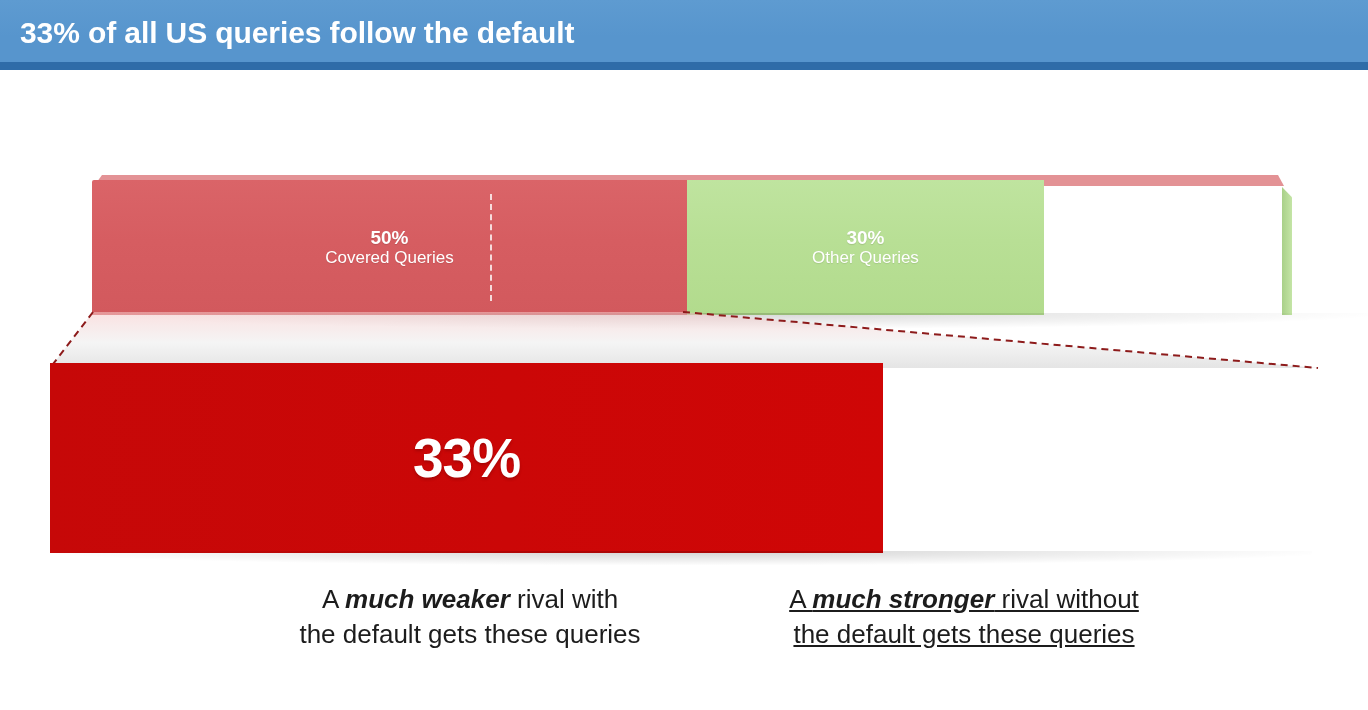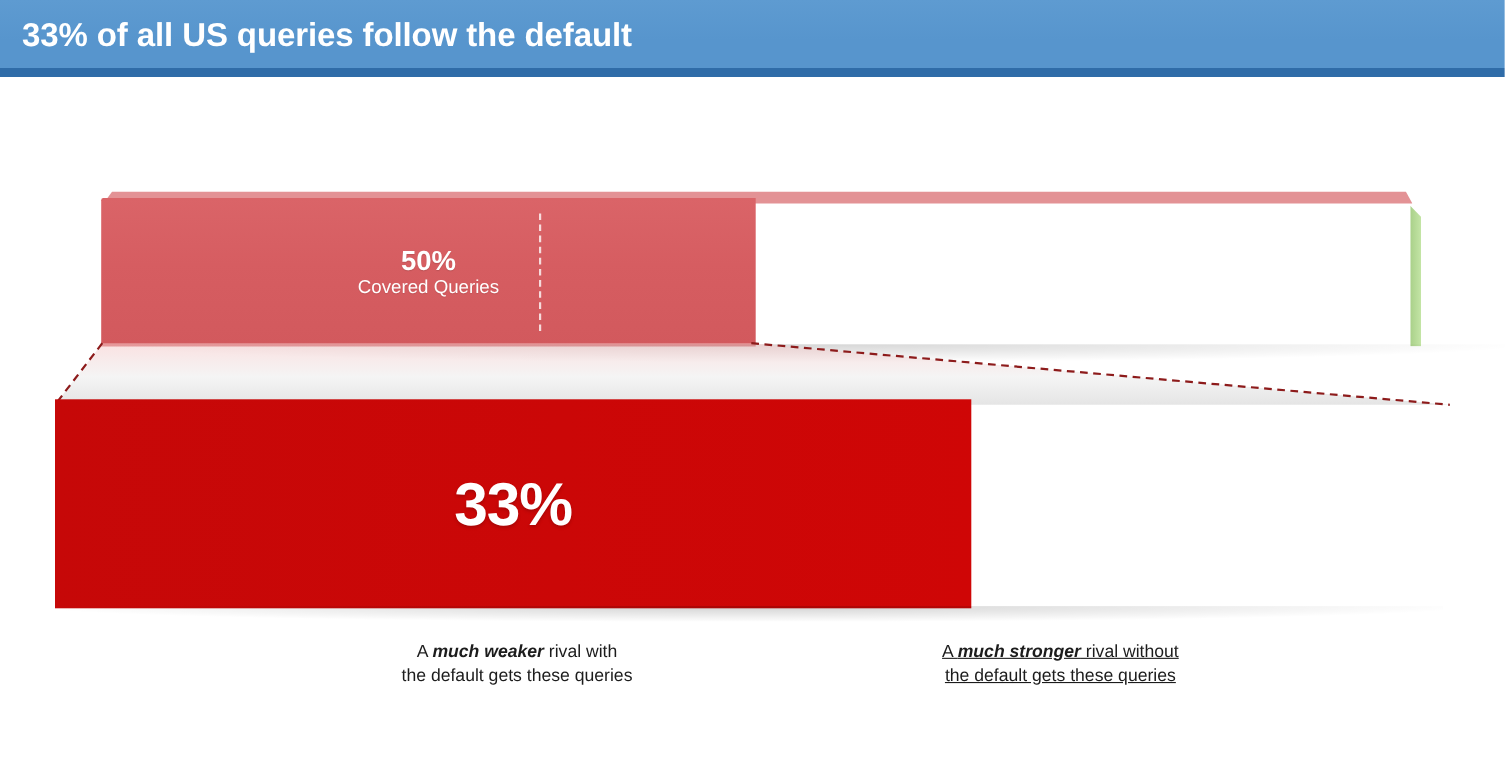--- a/index.html
+++ b/index.html
@@ -86,21 +86,21 @@
   .seg {
     position: relative;
     height: 135px;
     display: flex;
     flex-direction: column;
     align-items: center;
     justify-content: center;
     box-sizing: border-box;
   }
   .seg-pct {
-    font-size: 25px;
+    font-size: 19px;
     font-weight: bold;
     line-height: 1.12;
     text-shadow: 0 1px 1px rgba(0,0,0,0.12);
   }
   .seg-label {
     font-size: 17px;
     line-height: 1.18;
     text-align: center;
     text-shadow: 0 1px 1px rgba(0,0,0,0.10);
   }
@@ -211,21 +211,21 @@
     top: 188px;
     width: 1256px;
     height: 14px;
     background: radial-gradient(ellipse at 50% 0%, rgba(0,0,0,0.18) 0%, rgba(0,0,0,0) 74%);
   }
 
   
   .caption {
     position: absolute;
     top: 512px;
-    font-size: 16px;
+    font-size: 26px;
     line-height: 1.36;
     color: #1c1c1c;
     text-align: center;
   }
   #caption-left  { left: 60px;  width: 820px; }
   #caption-right { left: 639px; width: 1268px; width: 650px; text-decoration: underline; }
   .caption .em { font-weight: bold; font-style: italic; }
 </style>
 </head>
 <body>
@@ -242,20 +242,24 @@
     <div id="top-bar-bevel">
       <svg width="1196" height="12" viewBox="0 0 1196 12" preserveAspectRatio="none">
         <polygon points="6,11 14,0 1190,0 1196,11" fill="#e0868a" opacity="0.9"></polygon>
       </svg>
     </div>
 
     <div id="top-bar">
       <div class="seg" id="seg-covered" style="width:595px">
         <div class="seg-pct">50%</div>
         <div class="seg-label">Covered Queries</div>
+      </div>
+      <div class="seg" id="seg-other" style="width:357px">
+        <div class="seg-pct">30%</div>
+        <div class="seg-label">Other Queries</div>
       </div>
     </div>
 
     <div id="top-bar-side"></div>
     <div id="top-bar-shadow"></div>
   </div>
 
   <div id="connector">
     <svg width="1368" height="80" viewBox="0 0 1368 80">
 

